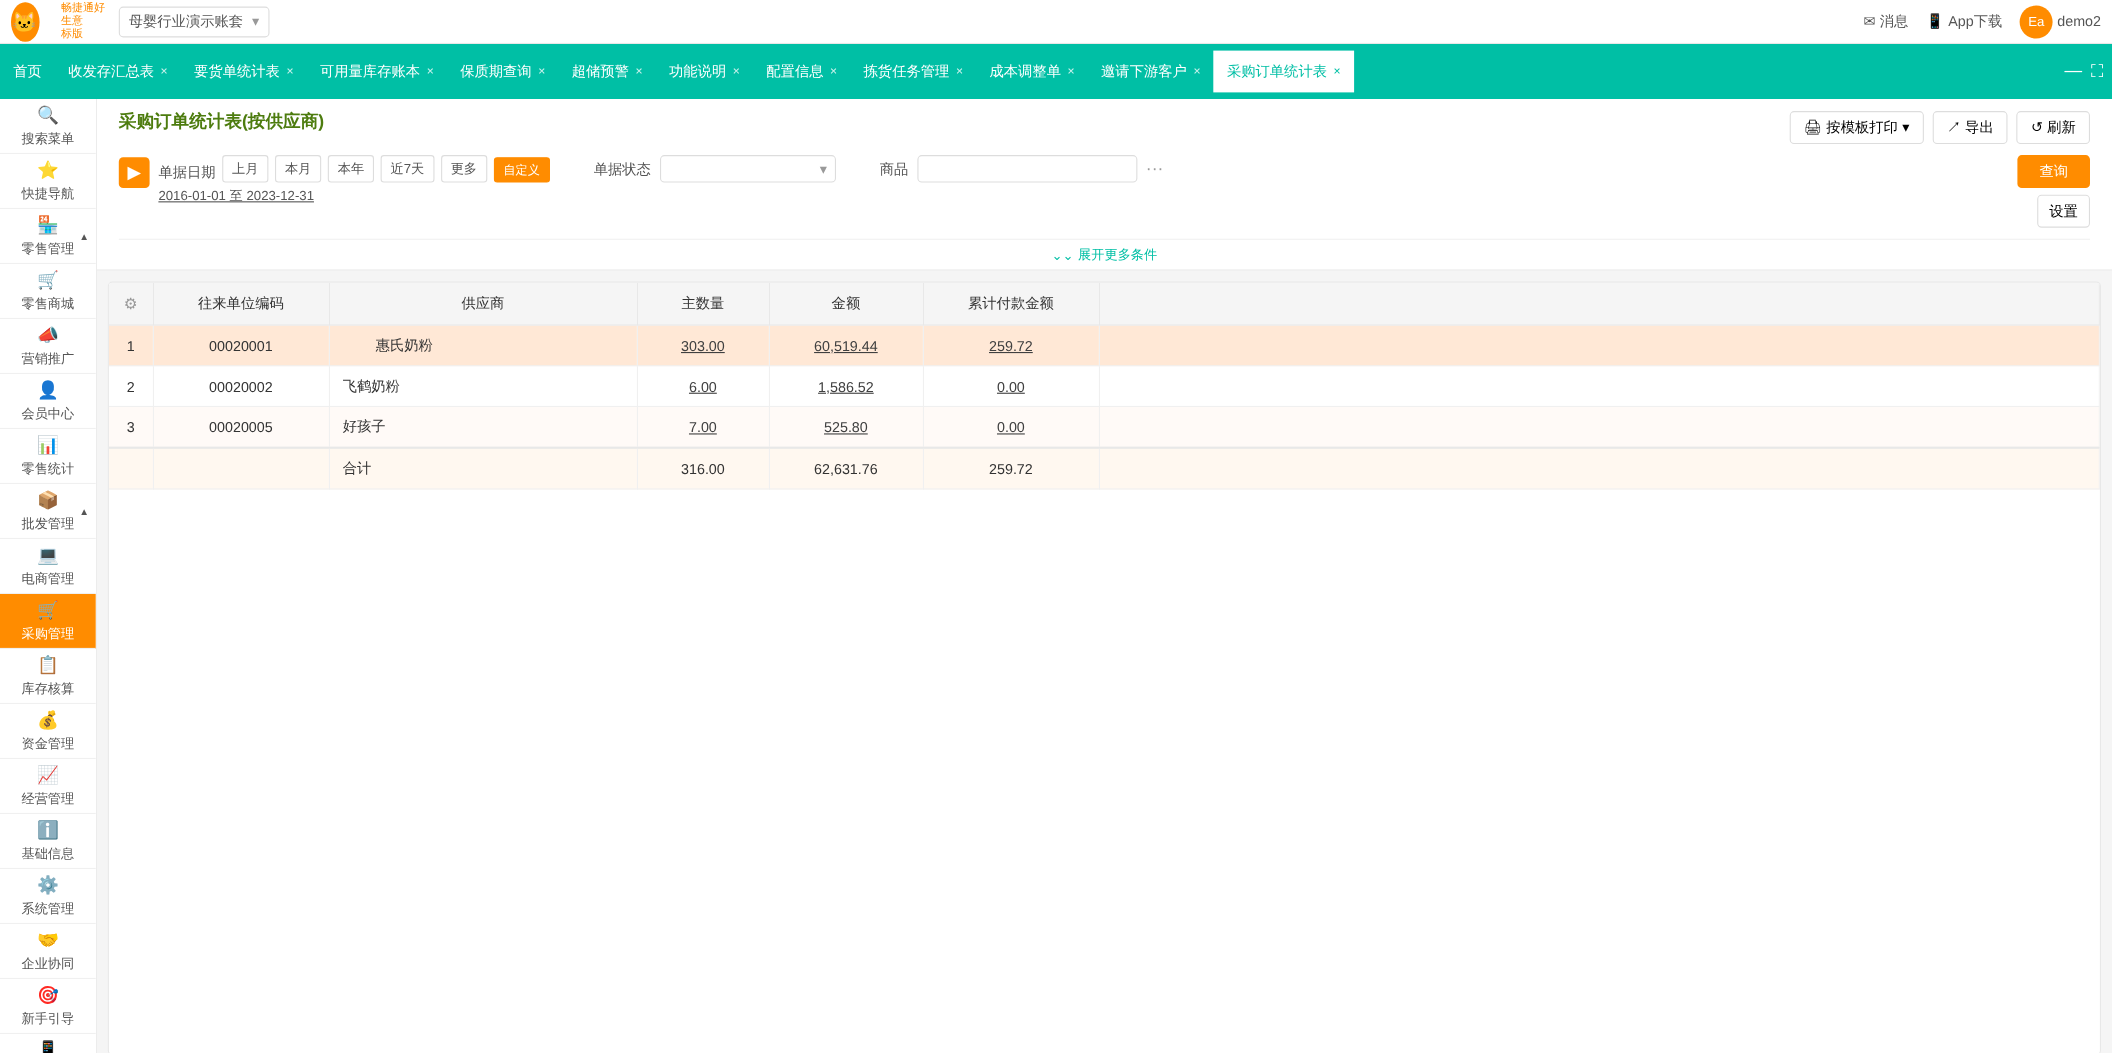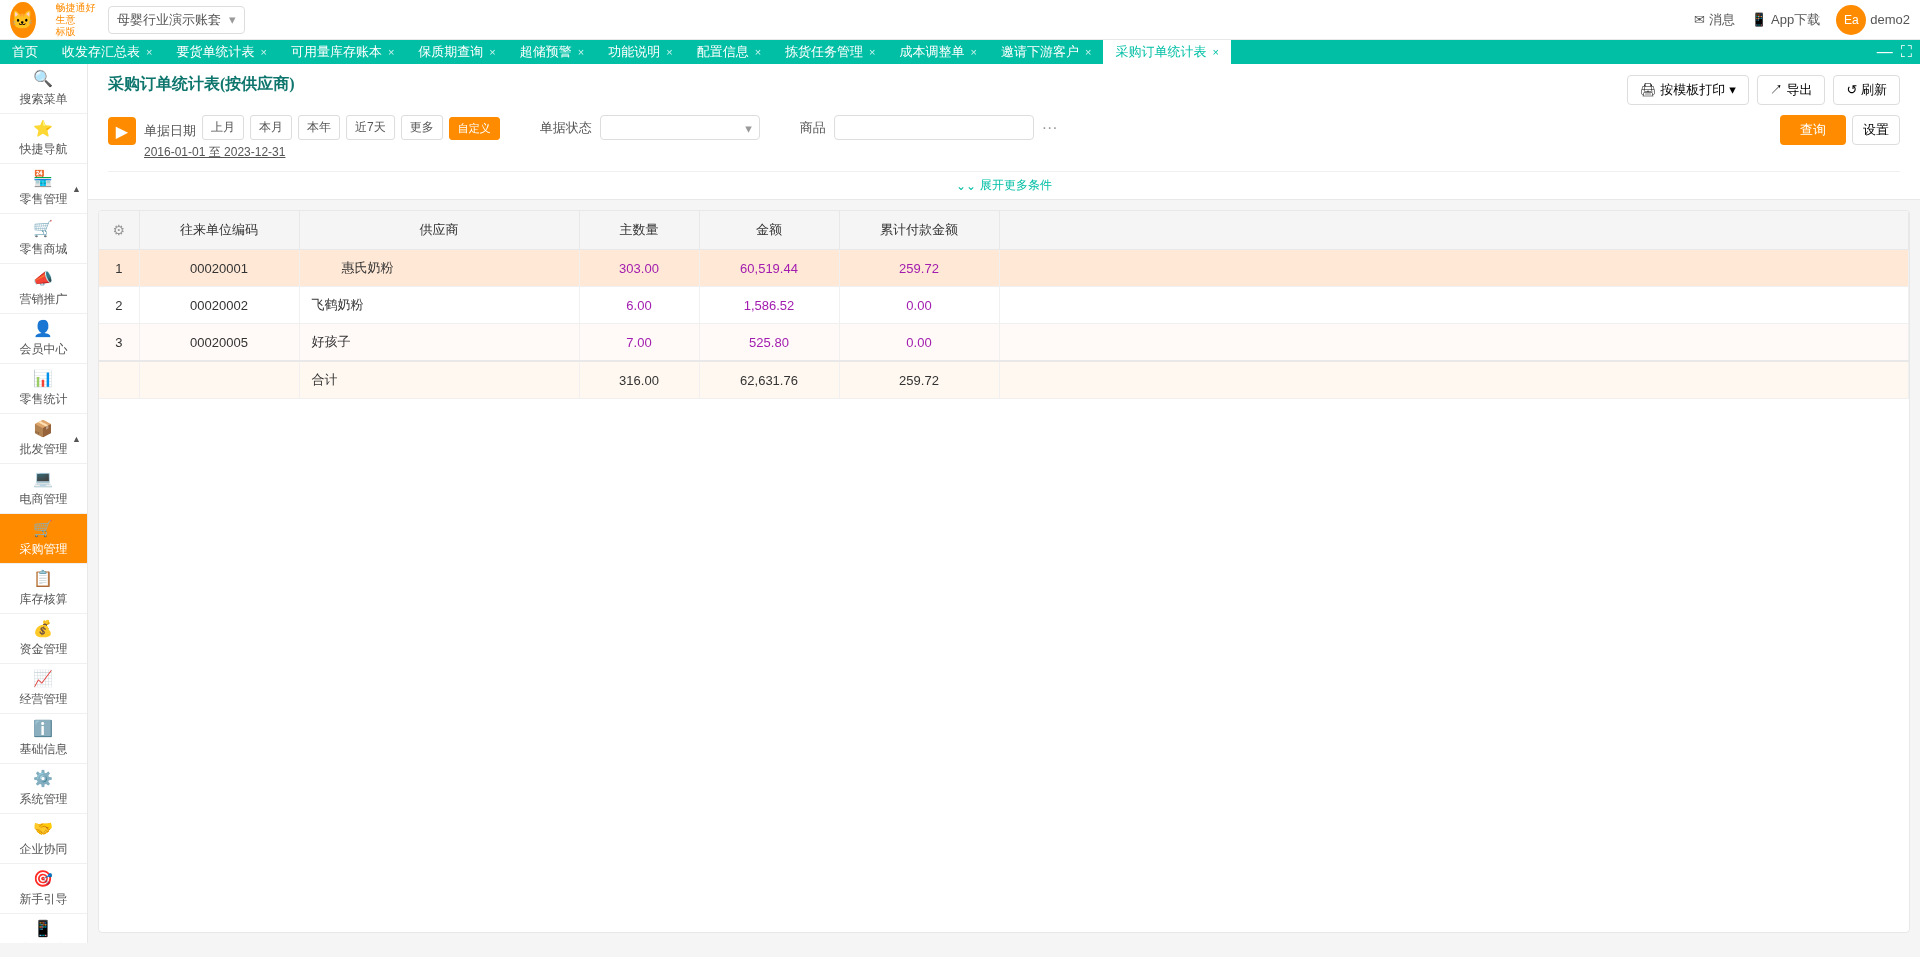--- a/index.html
+++ b/index.html
@@ -10,41 +10,41 @@
     .logo { display: flex; align-items: center; width: 88px; }
     .logo-icon { width: 36px; height: 36px; background: #ff8c00; border-radius: 50%; display: flex; align-items: center; justify-content: center; color: white; font-size: 18px; font-weight: bold; }
     .logo-text { font-size: 10px; color: #ff8c00; margin-left: 20px; line-height: 1.2; }
     .workspace-selector { display: flex; align-items: center; margin-left: 10px; font-size: 13px; color: #555; cursor: pointer; padding: 4px 8px; border: 1px solid #ddd; border-radius: 4px; background: #fff; }
     .workspace-selector .arrow { margin-left: 8px; color: #999; }
     .top-right { margin-left: auto; display: flex; align-items: center; gap: 16px; }
     .top-right-item { display: flex; align-items: center; gap: 4px; font-size: 13px; color: #555; cursor: pointer; }
     .avatar { width: 30px; height: 30px; border-radius: 50%; background: #ff8c00; display: flex; align-items: center; justify-content: center; color: white; font-size: 12px; }
 
     
-    .nav-tabs { display: flex; align-items: center; background: #00bfa5; height: 24px; padding: 0 0 0 0; overflow: hidden; text-align: right; }
+    .nav-tabs { display: flex; align-items: center; background: #00bfa5; height: 50px; padding: 0 0 0 0; overflow: hidden; text-align: right; }
     .nav-tab { display: flex; align-items: center; padding: 0 12px; height: 38px; color: #fff; font-size: 13px; cursor: pointer; white-space: nowrap; position: relative; }
     .nav-tab.active { background: #fff; color: #00bfa5; }
     .nav-tab .close-x { margin-left: 6px; font-size: 11px; color: rgba(255,255,255,0.8); }
     .nav-tab.active .close-x { color: #00bfa5; }
     .nav-tab-home { background: transparent; font-weight: 500; }
     .nav-right-icons { margin-left: auto; display: flex; align-items: center; padding-right: 8px; gap: 8px; }
     .nav-right-icon { color: #fff; cursor: pointer; font-size: 16px; }
 
     
     .layout { display: flex; height: calc(957px - 78px); }
     .sidebar { width: 88px; background: #fff; border-right: 1px solid #e8e8e8; display: flex; flex-direction: column; overflow-y: auto; }
     .sidebar-item { display: flex; flex-direction: column; align-items: center; justify-content: center; padding: 10px 5px; cursor: pointer; color: #555; font-size: 12px; min-height: 50px; border-bottom: 1px solid #f0f0f0; }
     .sidebar-item.active { background: #ff8c00; color: #fff; }
     .sidebar-item .icon { font-size: 16px; margin-bottom: 3px; }
     .sidebar-item.has-sub { position: relative; }
     .sidebar-item.has-sub::after { content: '▲'; font-size: 9px; position: absolute; right: 6px; top: 50%; transform: translateY(-50%); }
 
     
     .main { flex: 1; display: flex; flex-direction: column; background: #f5f5f5; overflow: hidden; }
-    .page-title { font-size: 16px; font-weight: bold; color: #0f766e; margin-bottom: 10px; font-family: Liberation Serif, serif; }
+    .page-title { font-size: 16px; font-weight: bold; color: #4d7c0f; margin-bottom: 10px; }
     .filter-label { color: #555; font-size: 13px; white-space: nowrap; }
     .date-btn { padding: 3px 8px; border: 1px solid #ddd; border-radius: 3px; background: #fff; cursor: pointer; font-size: 12px; color: #555; }
     .date-btn.custom { background: #ff8c00; color: #fff; border-color: #ff8c00; border-radius: 3px; font-size: 11px; }
     .status-select { border: 1px solid #ddd; border-radius: 4px; padding: 4px 28px 4px 8px; font-size: 13px; background: #fff; cursor: pointer; min-width: 160px; appearance: none; outline: none; }
     .select-wrapper { position: relative; }
     .select-wrapper::after { content: '▾'; position: absolute; right: 8px; top: 50%; transform: translateY(-50%); pointer-events: none; color: #999; }
     .goods-input { border: 1px solid #ddd; border-radius: 4px; padding: 4px 8px; font-size: 13px; min-width: 200px; outline: none; }
     .more-btn { color: #999; cursor: pointer; font-size: 16px; }
     .expand-btn { color: #00bfa5; cursor: pointer; font-size: 12px; display: flex; align-items: center; gap: 4px; }
     .btn-print { background: #fff; border: 1px solid #ddd; border-radius: 4px; padding: 5px 12px; font-size: 13px; cursor: pointer; display: flex; align-items: center; gap: 4px; }
@@ -54,21 +54,21 @@
     .btn-settings { background: #fff; border: 1px solid #ddd; border-radius: 4px; padding: 5px 10px; font-size: 13px; cursor: pointer; display: block; }
 
     
     .table-area { flex: 1; background: #fff; margin: 10px; border: 1px solid #e8e8e8; border-radius: 4px; overflow: auto; }
     .data-table { width: 100%; border-collapse: collapse; }
     .data-table th { background: #f5f5f5; padding: 10px 12px; text-align: center; font-weight: 500; font-size: 13px; color: #333; border-bottom: 1px solid #e8e8e8; border-right: 1px solid #e8e8e8; white-space: nowrap; }
     .data-table td { padding: 9px 12px; text-align: center; border-bottom: 1px solid #f0f0f0; border-right: 1px solid #f0f0f0; font-size: 13px; }
     .data-table tr:nth-child(odd) td { background: #fffaf7; }
     .data-table tr:nth-child(even) td { background: #fff; }
     .data-table tr.selected td { background: #ffe8d6 !important; }
-    .data-table .link { color: #a21caf; cursor: pointer; }
+    .data-table .link { color: #404040; text-decoration: underline; cursor: pointer; }
     .data-table .footer-row td { background: #fff8f0 !important; font-weight: 500; border-top: 2px solid #e8e8e8; }
     .gear-icon { color: #999; font-size: 14px; cursor: pointer; }
     .th-settings { width: 40px; }
     .col-code { width: 160px; }
     .col-supplier { width: 280px; text-align: left; }
     .col-qty { width: 120px; }
     .col-amount { width: 140px; }
     .col-paid { width: 160px; }
   </style>
 </head>
@@ -278,21 +278,21 @@
               <option value=""></option>
             </select>
           </div>
         </div>
 
         <div style="display:flex; align-items:center; gap:8px; margin-left:30px;">
           <span class="filter-label">商品</span>
           <input class="goods-input" type="text" style="">
           <span class="more-btn">···</span>
         </div>
-        <div style="margin-left:auto; display:flex; flex-direction:row; gap:6px; align-items:flex-end;">
+        <div style="margin-left:auto; display:flex; flex-direction:column; gap:6px; align-items:flex-end;">
           <button class="btn-query">查询</button>
           <button class="btn-settings">设置</button>
         </div>
       </div>
 
       <div style="display:flex; justify-content:center; border-top:1px solid #f0f0f0; padding:5px 0;">
         <button class="expand-btn" style="background:none; border:none; color:#00bfa5; cursor:pointer; display:flex; align-items:center; gap:4px;">
           <span>⌄⌄</span>
           <span>展开更多条件</span>
         </button>

